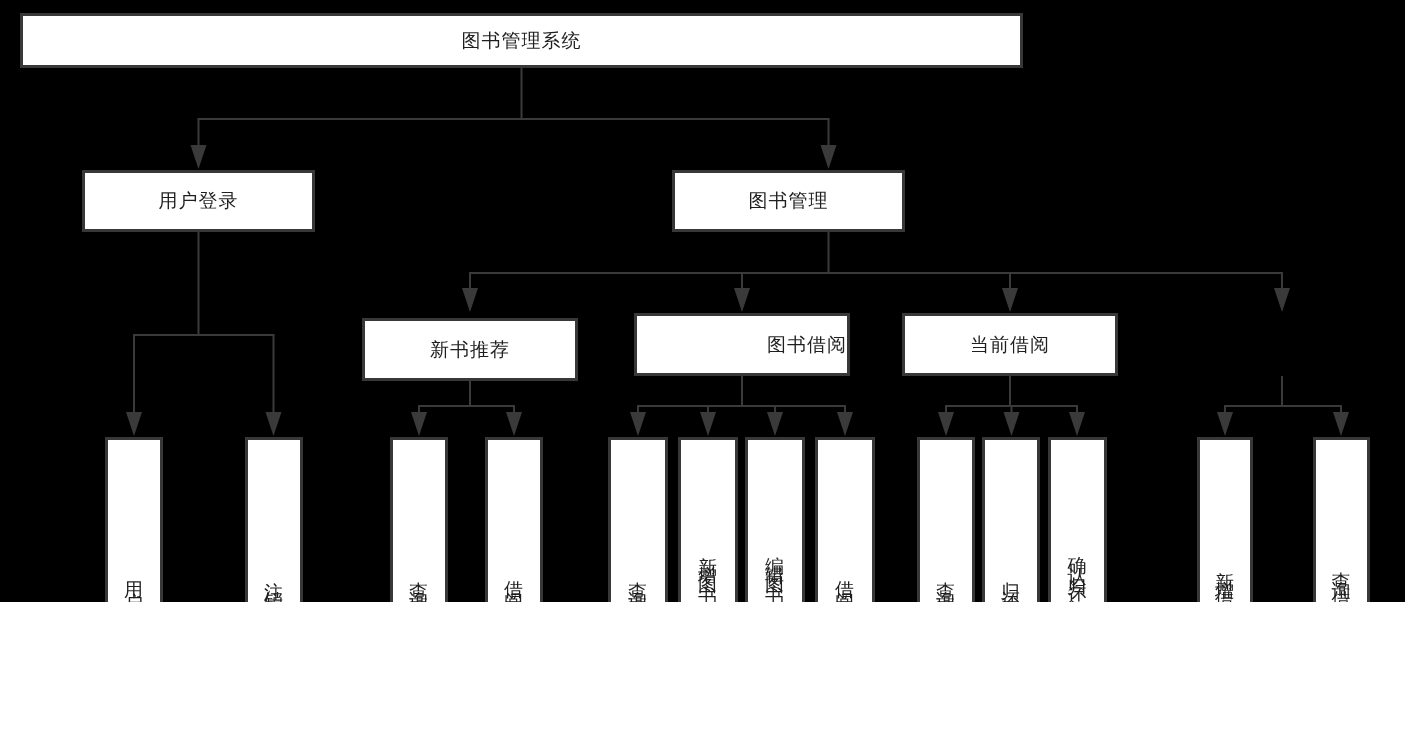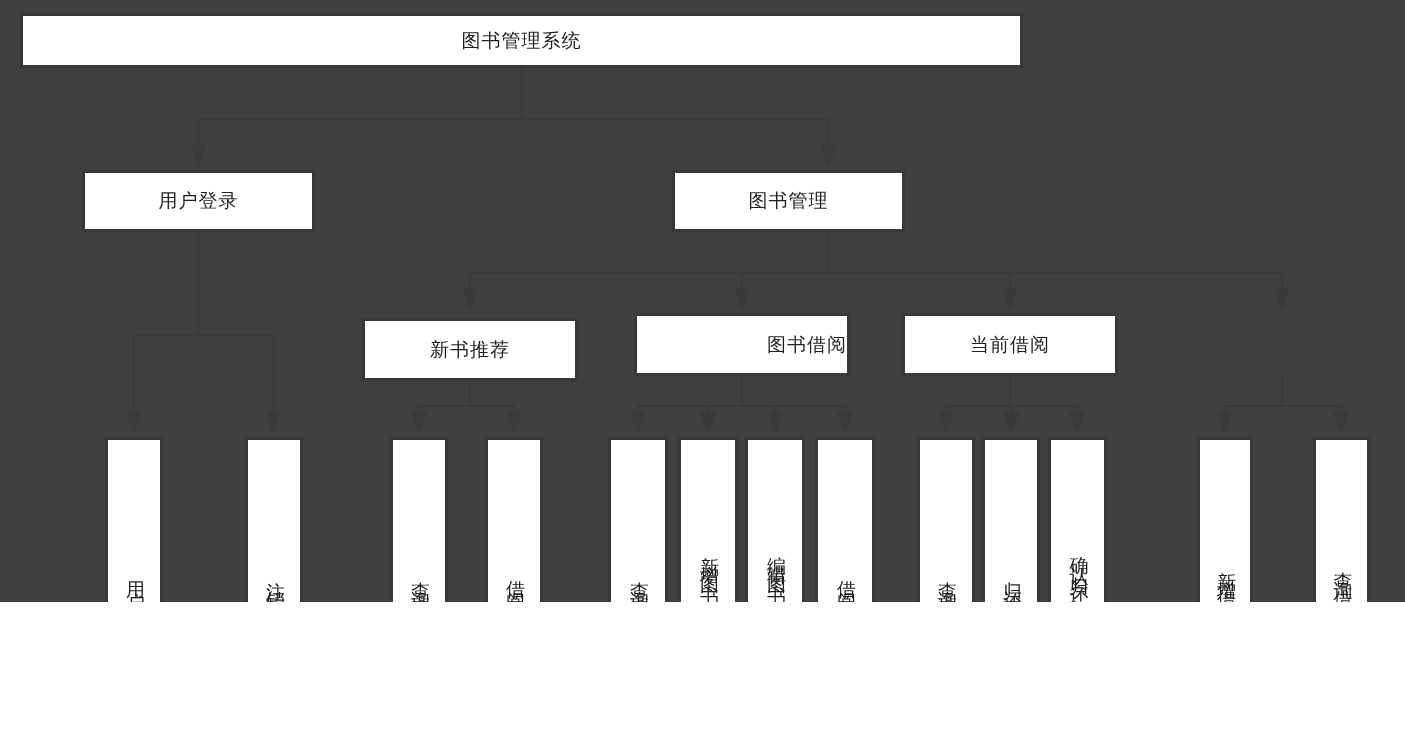--- a/index.html
+++ b/index.html
@@ -1,20 +1,20 @@
 <!DOCTYPE html>
 <html><head>
 <meta charset="utf-8">
 <style>
   html,body{margin:0;padding:0;background:#ffffff;}
   .canvas{
     position:relative;
     width:1405px;height:602px;
-    background:#404040;
-    font-family:Liberation Mono, monospace;
+    background:#000000;
+    font-family:Liberation Serif, serif;
     overflow:hidden;
   }
   .lines{position:absolute;left:0;top:0;width:1405px;height:747px;}
   .lines line{stroke:#3a3a3a;stroke-width:2;}
   .lines polygon{fill:#3a3a3a;stroke:none;}
   .node{
     position:absolute;
     box-sizing:border-box;
     border:3px solid #383838;
     background:#ffffff;

